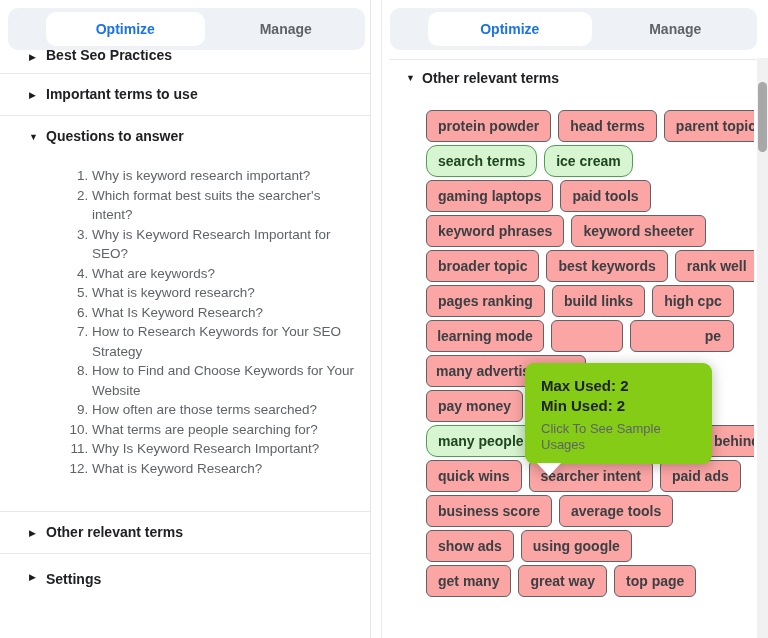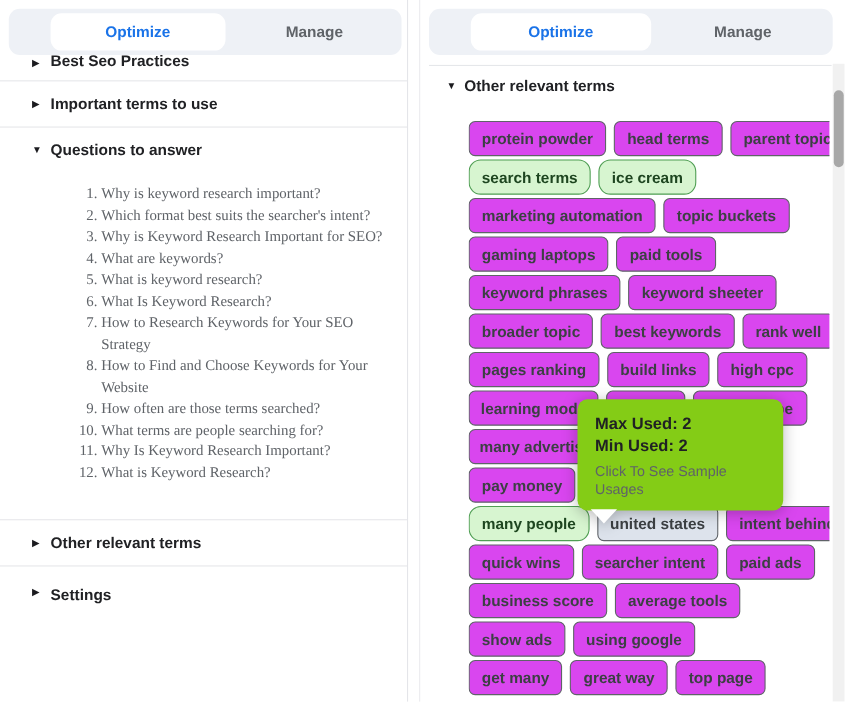--- a/index.html
+++ b/index.html
@@ -29,33 +29,33 @@
   
   .acc{position:absolute;left:0;right:0;top:50px;bottom:0;overflow:hidden;background:#fff;}
   .acc-section{position:relative;}
   .acc-head{position:relative;padding:12px 10px 13px 46px;font-size:14px;font-weight:700;
     color:var(--dark);cursor:pointer;}
   .acc-section.bordered{border-bottom:1px solid var(--divider);}
   .acc-section.first .acc-head{margin-top:-3px;padding-top:0;padding-bottom:10px;}
   .tri{position:absolute;left:29px;top:50%;transform:translateY(-50%);font-size:9px;
     color:#1b1b1f;line-height:1;}
   .acc-section.first .tri{top:6px;transform:none;}
-  .q-list{margin:9px 0 0;padding:0 14px 33px 92px;max-width:372px;font-family:Liberation Serif, serif;}
+  .q-list{margin:9px 0 0;padding:0 14px 33px 92px;max-width:372px;}
   .q-list li{font-size:13.5px;line-height:19.5px;color:var(--muted);}
   .acc-section.settings .acc-head{padding-top:17px;}
 
   
   .rp-divider{position:absolute;top:59px;left:8px;right:12px;height:1px;background:#e5e7ea;}
   .rp-head{position:absolute;top:70px;left:40px;font-size:14px;font-weight:700;color:var(--dark);
     cursor:pointer;}
   .rp-head .tri{left:-16px;}
   .chips{position:absolute;top:110px;left:44px;right:14px;bottom:0;overflow:hidden;}
   .chip-row{display:flex;gap:7px;height:32px;margin-bottom:3px;}
   .chip{height:32px;display:inline-flex;align-items:center;justify-content:center;
-    padding:0 11px;border:1.5px solid var(--chipborder);border-radius:6px;background:#d946ef;
+    padding:0 11px;border:1.5px solid var(--chipborder);border-radius:6px;background:#fca5a5;
     color:var(--chiptext);font-weight:600;font-size:14px;white-space:nowrap;cursor:pointer;
     flex:0 0 auto;}
   .chip.green{background:var(--greenbg);border-color:var(--greenborder);color:var(--greentext);border-radius:11px;}
   .chip.selected{background:var(--selbg);}
   .chip.align-start{justify-content:flex-start;padding-left:9px;}
   .chip.align-end{justify-content:flex-end;padding-right:12px;}
 
   
   .tooltip{position:absolute;left:143px;top:363px;width:187px;background:#84cc16;border-radius:9px;
     padding:13px 16px 11px;z-index:10;filter:drop-shadow(0 2px 7px rgba(0,0,0,.28));}
@@ -128,24 +128,20 @@
         <div class="chip-row">
           <div class="chip">protein powder</div>
           <div class="chip">head terms</div>
           <div class="chip">parent topic</div>
         </div>
         <div class="chip-row">
           <div class="chip green">search terms</div>
           <div class="chip green">ice cream</div>
         </div>
         <div class="chip-row">
-          <div class="chip">marketing automation</div>
-          <div class="chip">topic buckets</div>
-        </div>
-        <div class="chip-row">
           <div class="chip">gaming laptops</div>
           <div class="chip">paid tools</div>
         </div>
         <div class="chip-row">
           <div class="chip">keyword phrases</div>
           <div class="chip">keyword sheeter</div>
         </div>
         <div class="chip-row">
           <div class="chip">broader topic</div>
           <div class="chip">best keywords</div>

